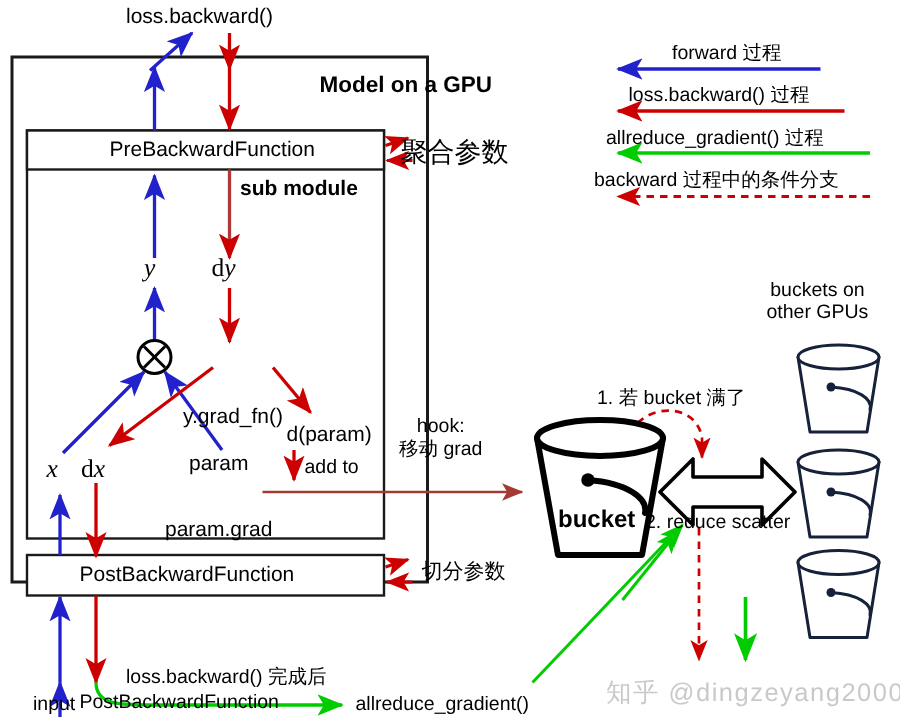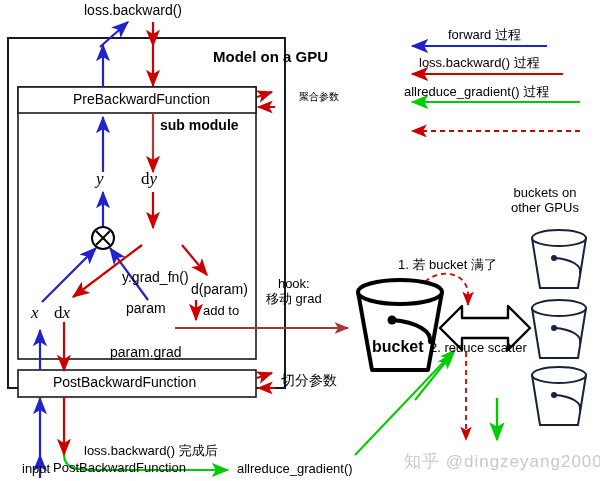--- a/index.html
+++ b/index.html
@@ -163,21 +163,21 @@
 
   <div class="lbl mathi" style="left:31px;top:303px;font-size:17px;">x</div>
 
   <div class="lbl" style="left:54px;top:303px;font-size:17px;font-family:'Liberation Serif',serif;">d<span class="mathi">x</span></div>
 
   <div class="lbl ctr" style="left:266px;top:277px;font-size:13px;">
     <span>hook:</span><br>
     <span>移动 grad</span>
   </div>
 
-  <div class="lbl" style="left:299px;top:91px;font-size:10px;">聚合参数</div>
+  <div class="lbl" style="left:267px;top:91px;font-size:18px;">聚合参数</div>
 
   <div class="lbl" style="left:281px;top:372px;font-size:14px;">切分参数</div>
 
   <div class="lbl" style="left:53px;top:461px;font-size:13px;">PostBackwardFunction</div>
 
   <div class="lbl" style="left:53px;top:374px;font-size:14px;">PostBackwardFunction</div>
 
   <div class="lbl" style="left:22px;top:462px;font-size:13px;">input</div>
 
   <div class="lbl" style="left:84px;top:444px;font-size:13px;">loss.backward() 完成后</div>
@@ -192,16 +192,17 @@
   </div>
 
   <div class="lbl" style="left:398px;top:258px;font-size:13px;">1. 若 bucket 满了</div>
 
   <div class="lbl" style="left:430px;top:341px;font-size:13px;">2. reduce scatter</div>
 
 
   <div class="lbl" style="left:448px;top:28px;font-size:13px;">forward 过程</div>
   <div class="lbl" style="left:419px;top:56px;font-size:13px;">loss.backward() 过程</div>
   <div class="lbl" style="left:404px;top:85px;font-size:13px;">allreduce_gradient() 过程</div>
+  <div class="lbl" style="left:396px;top:113px;font-size:13px;">backward 过程中的条件分支</div>
 
   <div class="wm" style="left:404px;top:450px;">知乎 @dingzeyang2000</div>
 
 </div>
 
 </body></html>

